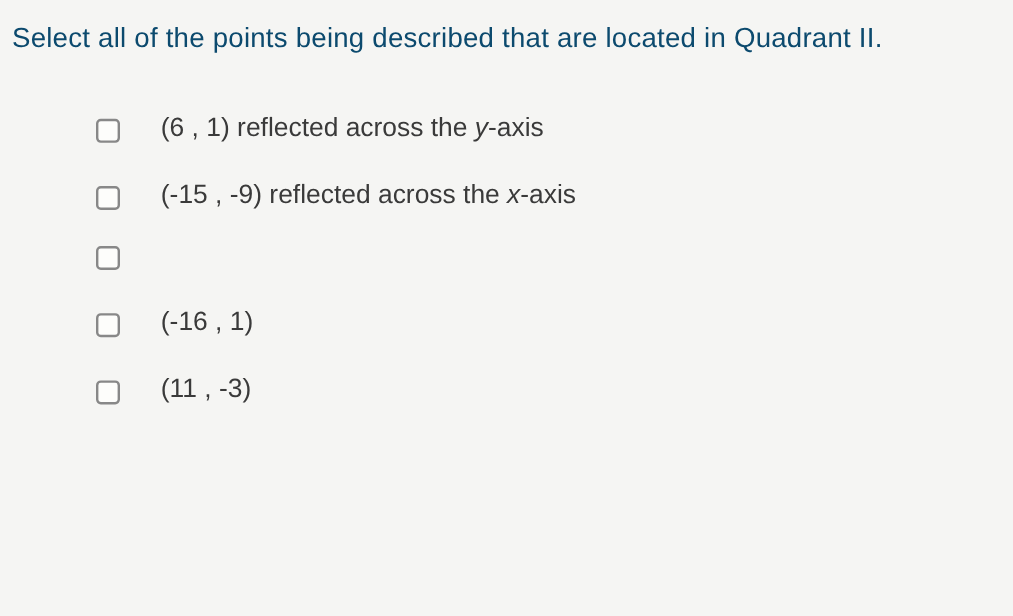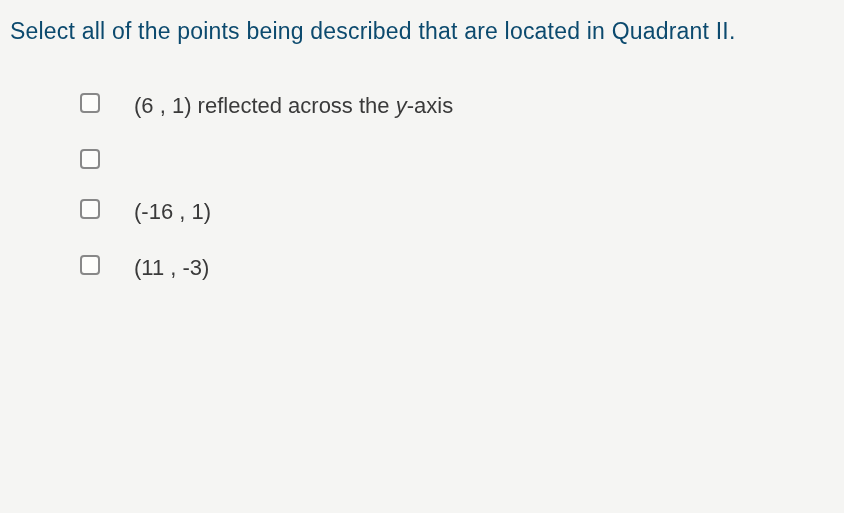--- a/index.html
+++ b/index.html
@@ -19,21 +19,21 @@
       font-size: 23px;
       color: #0c4a6e;
       margin-bottom: 48px;
       letter-spacing: 0.2px;
     }
     .options-container {
       padding-left: 70px;
     }
     .option-row {
       display: flex;
-      align-items: flex-start;
+      align-items: flex-end;
       margin-bottom: 30px;
     }
     .checkbox {
       width: 20px;
       height: 20px;
       border: 2px solid #888;
       border-radius: 4px;
       background: #fdfdfb;
       margin-right: 34px;
       flex-shrink: 0;
@@ -52,20 +52,24 @@
 
 <div class="question-prompt">Select all of the points being described that are located in Quadrant II.</div>
 
 <div class="options-container">
   <div class="option-row">
     <div class="checkbox"></div>
     <div class="option-text"><span>(6 , 1)</span><span> reflected across the </span><span class="italic-var">y</span><span>-axis</span></div>
   </div>
   <div class="option-row">
     <div class="checkbox"></div>
+    <div class="option-text"><span>(-15 , -9)</span><span> reflected across the </span><span class="italic-var">x</span><span>-axis</span></div>
+  </div>
+  <div class="option-row">
+    <div class="checkbox"></div>
   </div>
   <div class="option-row">
     <div class="checkbox"></div>
     <div class="option-text"><span>(-16 , 1)</span><span></span><span class="italic-var"></span><span></span></div>
   </div>
   <div class="option-row">
     <div class="checkbox"></div>
     <div class="option-text"><span>(11 , -3)</span><span></span><span class="italic-var"></span><span></span></div>
   </div>
 </div>

